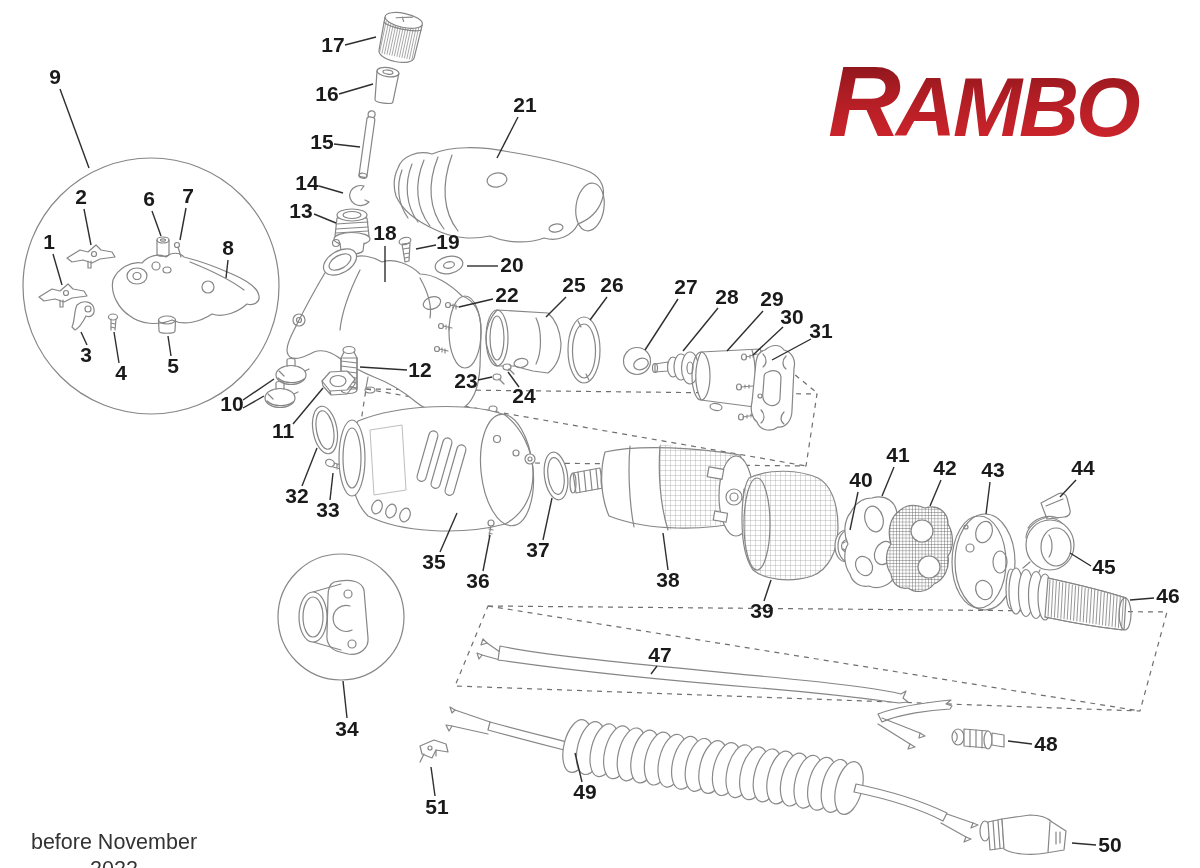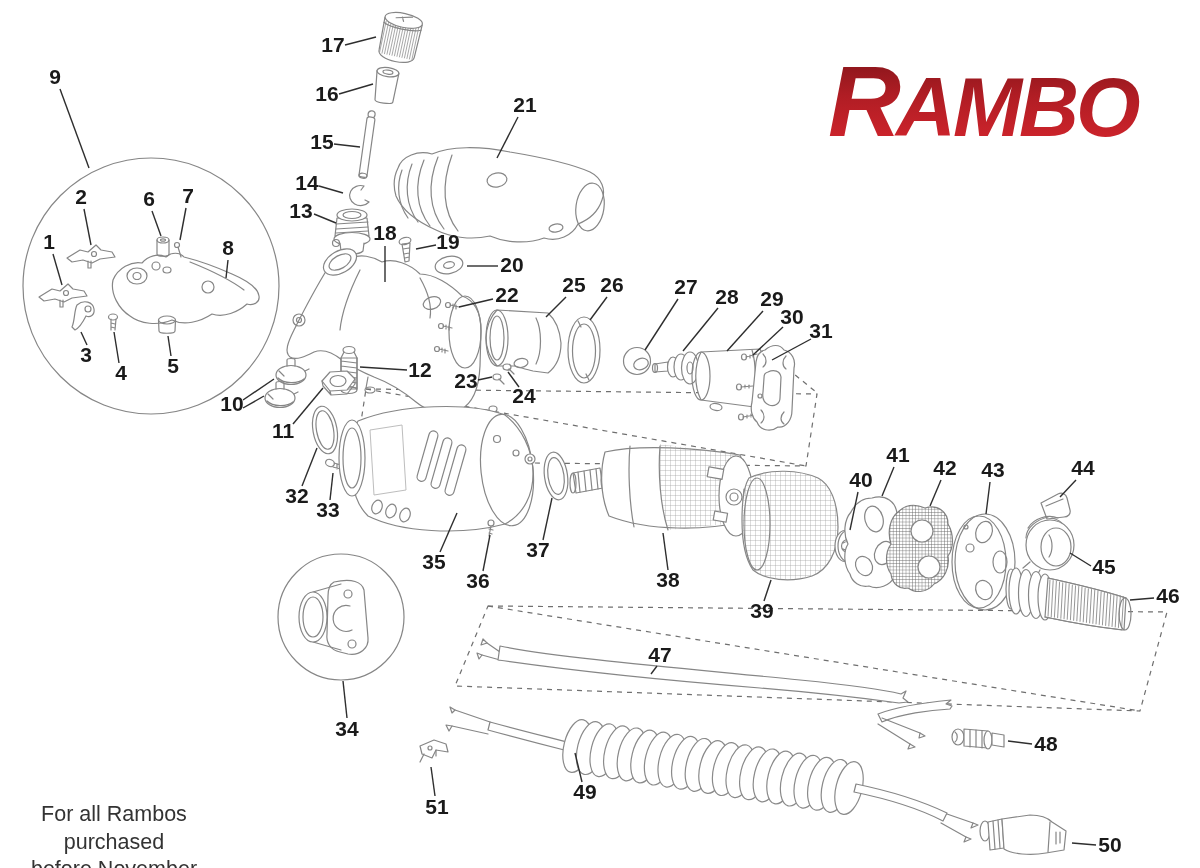--- a/index.html
+++ b/index.html
@@ -551,16 +551,16 @@
         <line x1="582" y1="782" x2="575" y2="753" class="leader"></line>
         <text x="585" y="793" class="callout-label" text-anchor="middle" dominant-baseline="middle">49</text>
         <line x1="1096" y1="845" x2="1072" y2="843" class="leader"></line>
         <text x="1110" y="846" class="callout-label" text-anchor="middle" dominant-baseline="middle">50</text>
         <line x1="435" y1="796" x2="431" y2="767" class="leader"></line>
         <text x="437" y="808" class="callout-label" text-anchor="middle" dominant-baseline="middle">51</text>
       </g>
 </svg>
 
 <div class="note">
-  <span>For all Rambos purchased</span><br>
+  <br>
   <span>before November 2022</span>
 </div>
 </div>
 
 </body></html>

